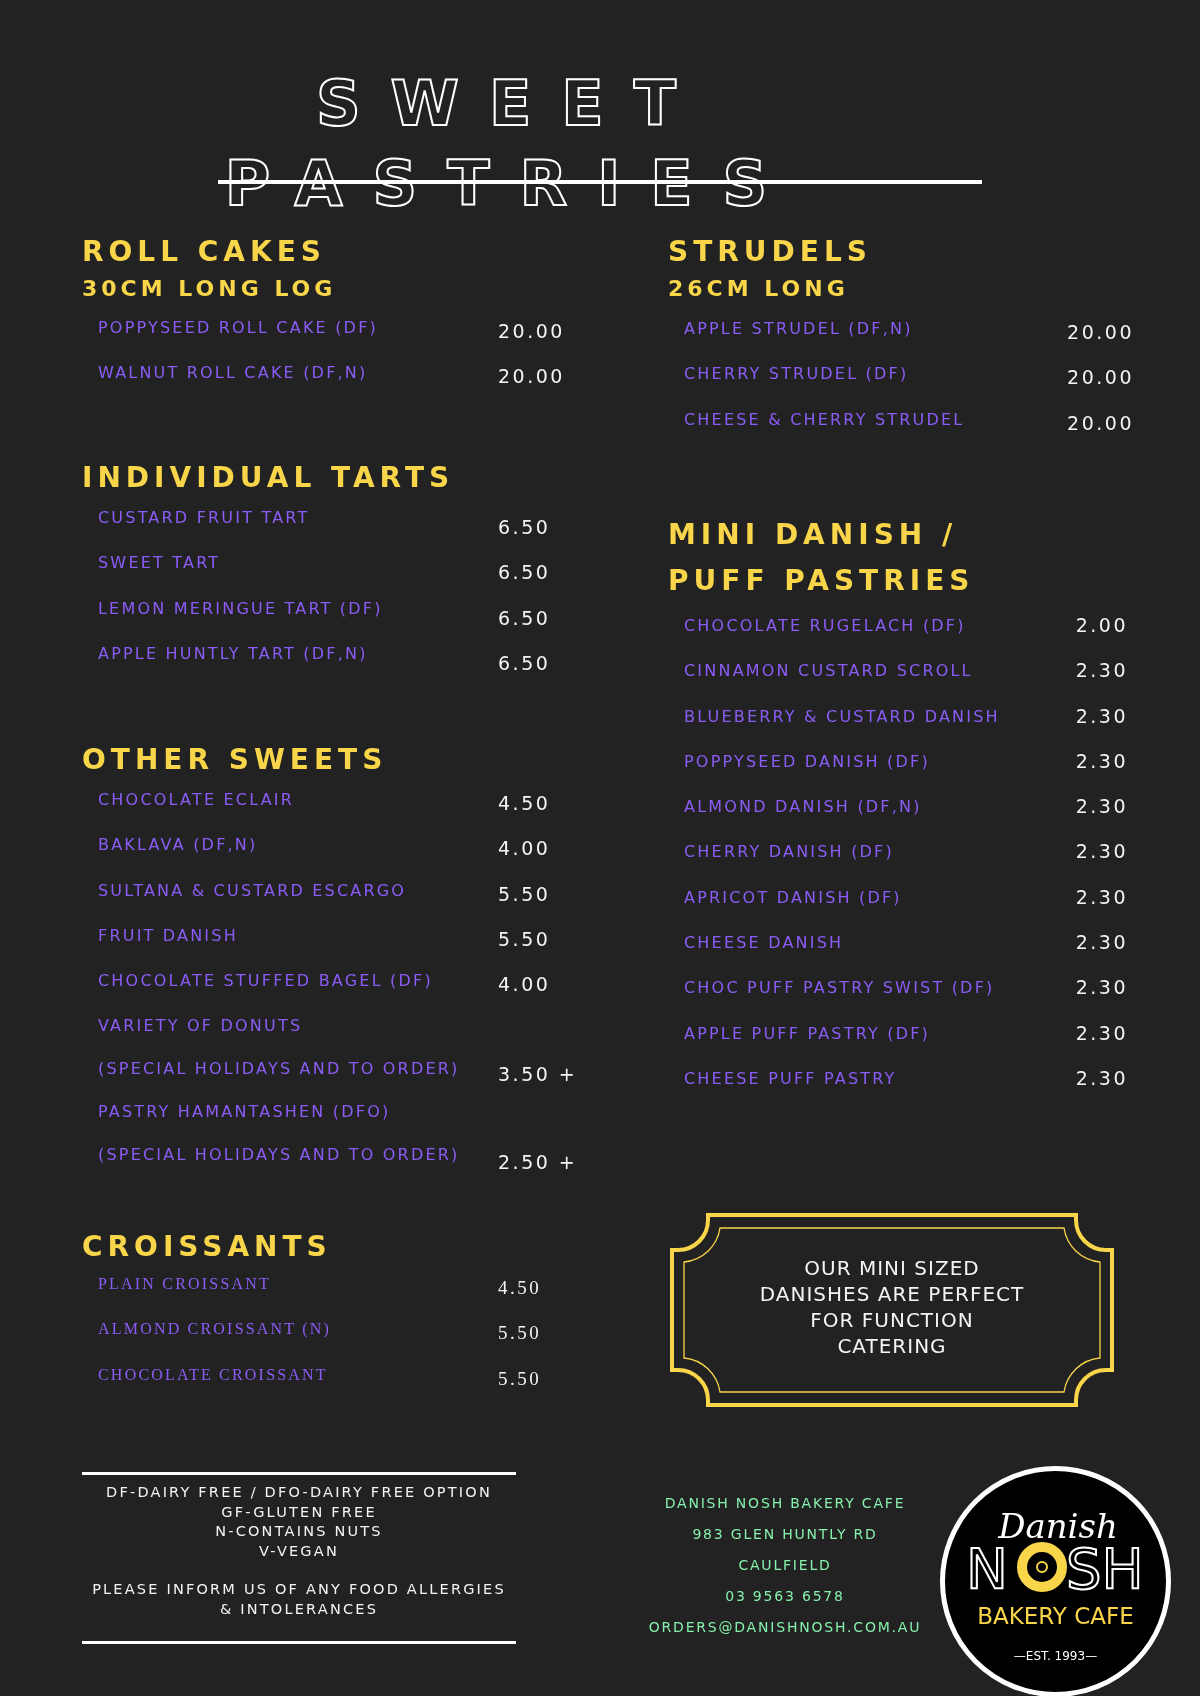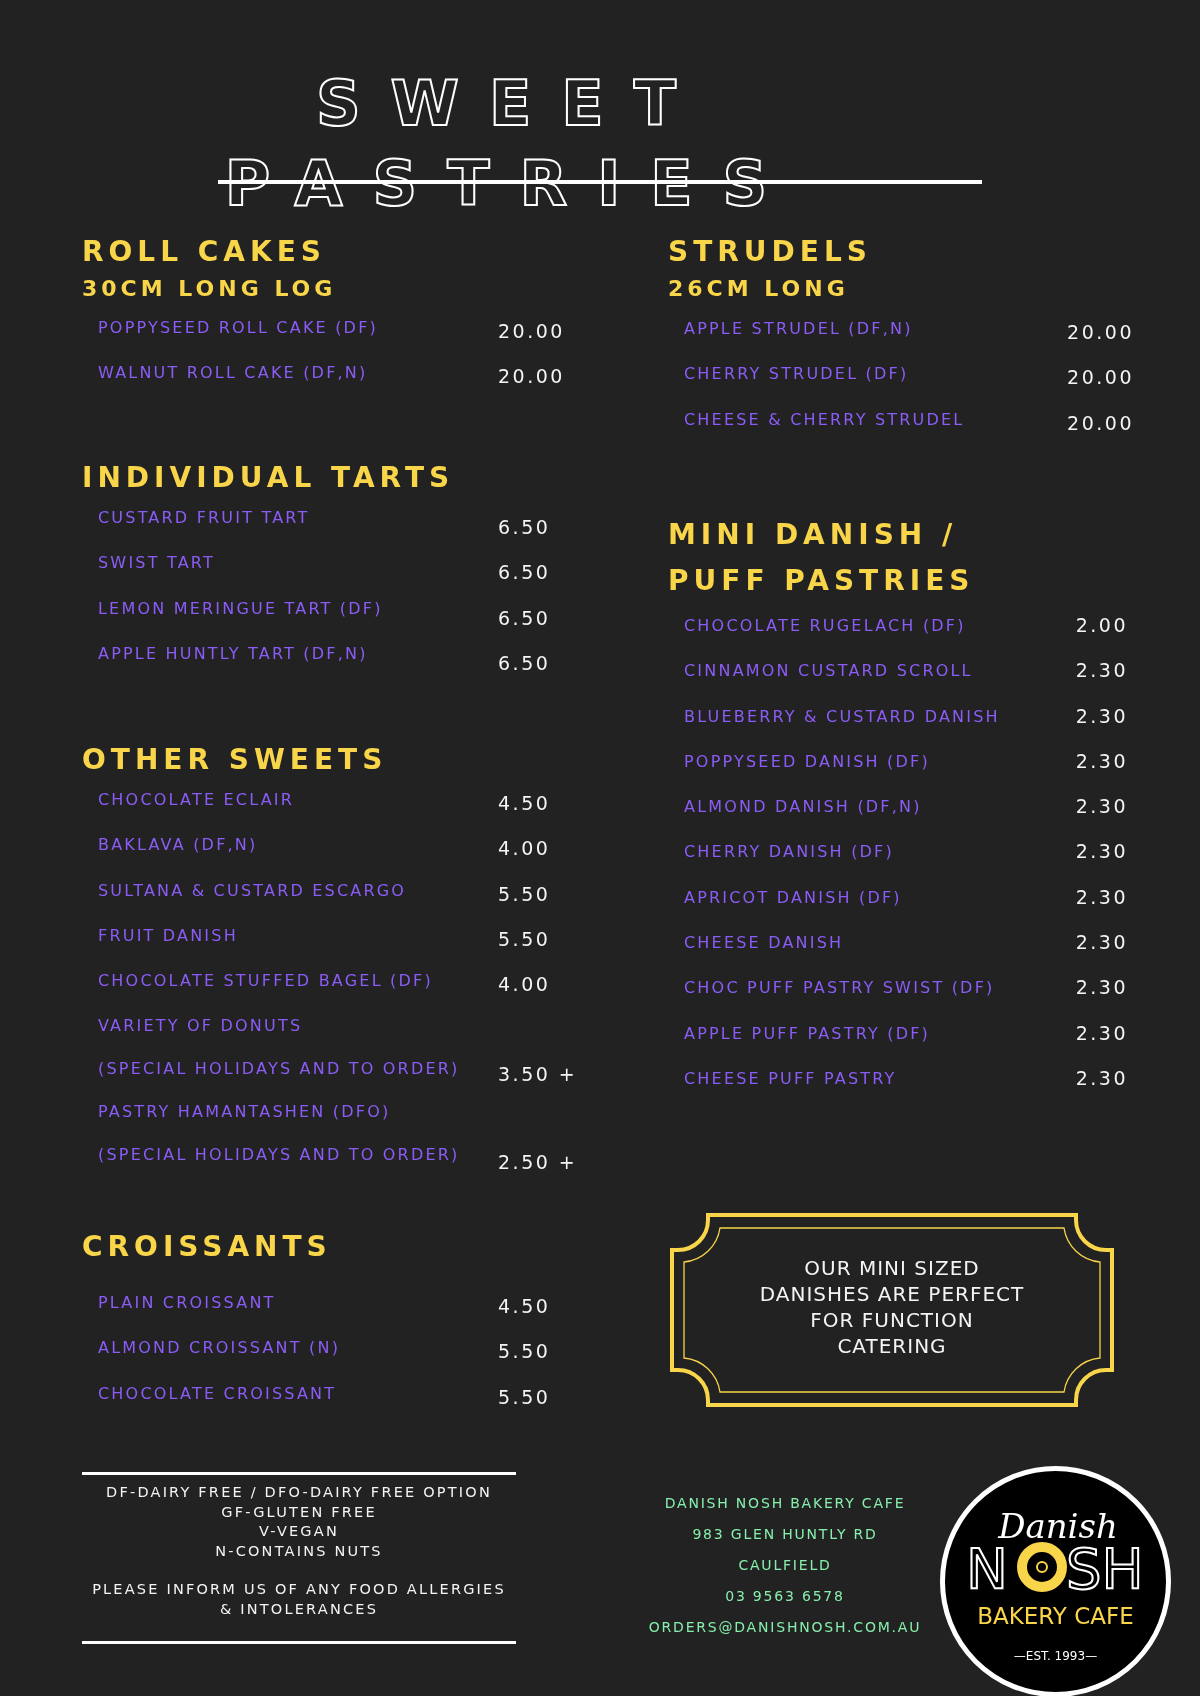--- a/index.html
+++ b/index.html
@@ -79,21 +79,21 @@
   </div>
 
   <div class="section" style="top:226px;">
     <div class="sec-head">INDIVIDUAL TARTS</div>
     <div style="margin-top:2px;">
       <div class="row offset">
         <span class="name">CUSTARD FRUIT TART</span>
         <span class="price">6.50</span>
       </div>
       <div class="row offset">
-        <span class="name">SWIST TART</span>
+        <span class="name">SWEET TART</span>
         <span class="price">6.50</span>
       </div>
       <div class="row offset">
         <span class="name">LEMON MERINGUE TART (DF)</span>
         <span class="price">6.50</span>
       </div>
       <div class="row offset">
         <span class="name">APPLE HUNTLY TART (DF,N)</span>
         <span class="price">6.50</span>
       </div>
@@ -137,21 +137,21 @@
       </div>
       <div class="row" style="height:43px;">
         <span class="name">(SPECIAL HOLIDAYS AND TO ORDER)</span>
         <span class="price" style="top:14px;">2.50 +</span>
       </div>
     </div>
   </div>
 
   <div class="section" style="top:995px;">
     <div class="sec-head">CROISSANTS</div>
-    <div style="margin-top:18px;">
+    <div style="margin-top:0;font-family:Liberation Serif, serif;">
       <div class="row">
         <span class="name">PLAIN CROISSANT</span>
         <span class="price">4.50</span>
       </div>
       <div class="row">
         <span class="name">ALMOND CROISSANT (N)</span>
         <span class="price">5.50</span>
       </div>
       <div class="row">
         <span class="name">CHOCOLATE CROISSANT</span>
@@ -244,22 +244,22 @@
     <div>DANISHES ARE PERFECT</div>
     <div>FOR FUNCTION</div>
     <div>CATERING</div>
   </div>
 </div>
 
 <div class="legend-rule" style="top:1472px;"></div>
 <div class="legend">
   <div>DF-DAIRY FREE / DFO-DAIRY FREE OPTION</div>
   <div>GF-GLUTEN FREE</div>
+  <div>N-CONTAINS NUTS</div>
   <div>V-VEGAN</div>
-  <div>N-CONTAINS NUTS</div>
   <div class="gap"></div>
   <div>PLEASE INFORM US OF ANY FOOD ALLERGIES</div>
   <div>&amp; INTOLERANCES</div>
 </div>
 <div class="legend-rule" style="top:1641px;"></div>
 
 <div class="contact">
   <div>DANISH NOSH BAKERY CAFE</div>
   <div>983 GLEN HUNTLY RD</div>
   <div>CAULFIELD</div>

